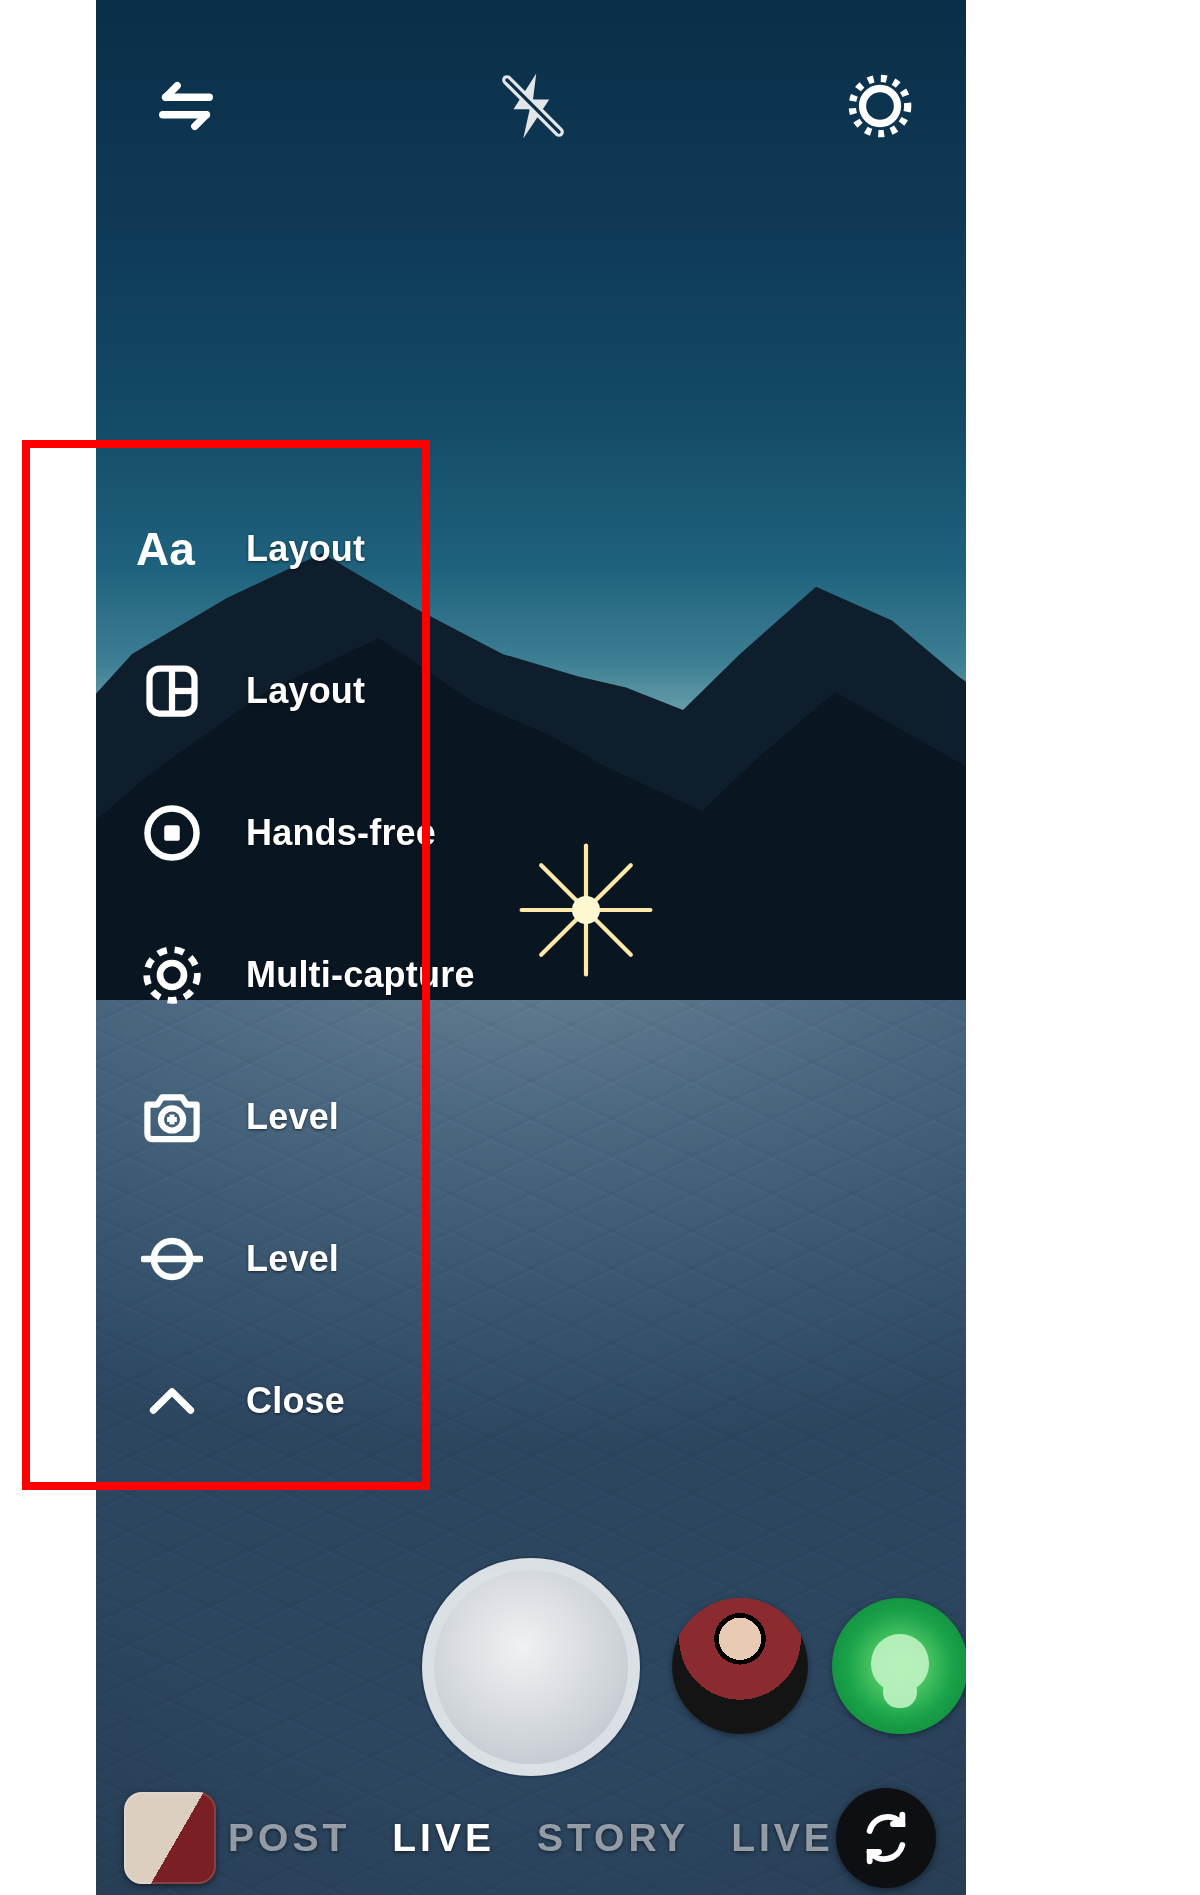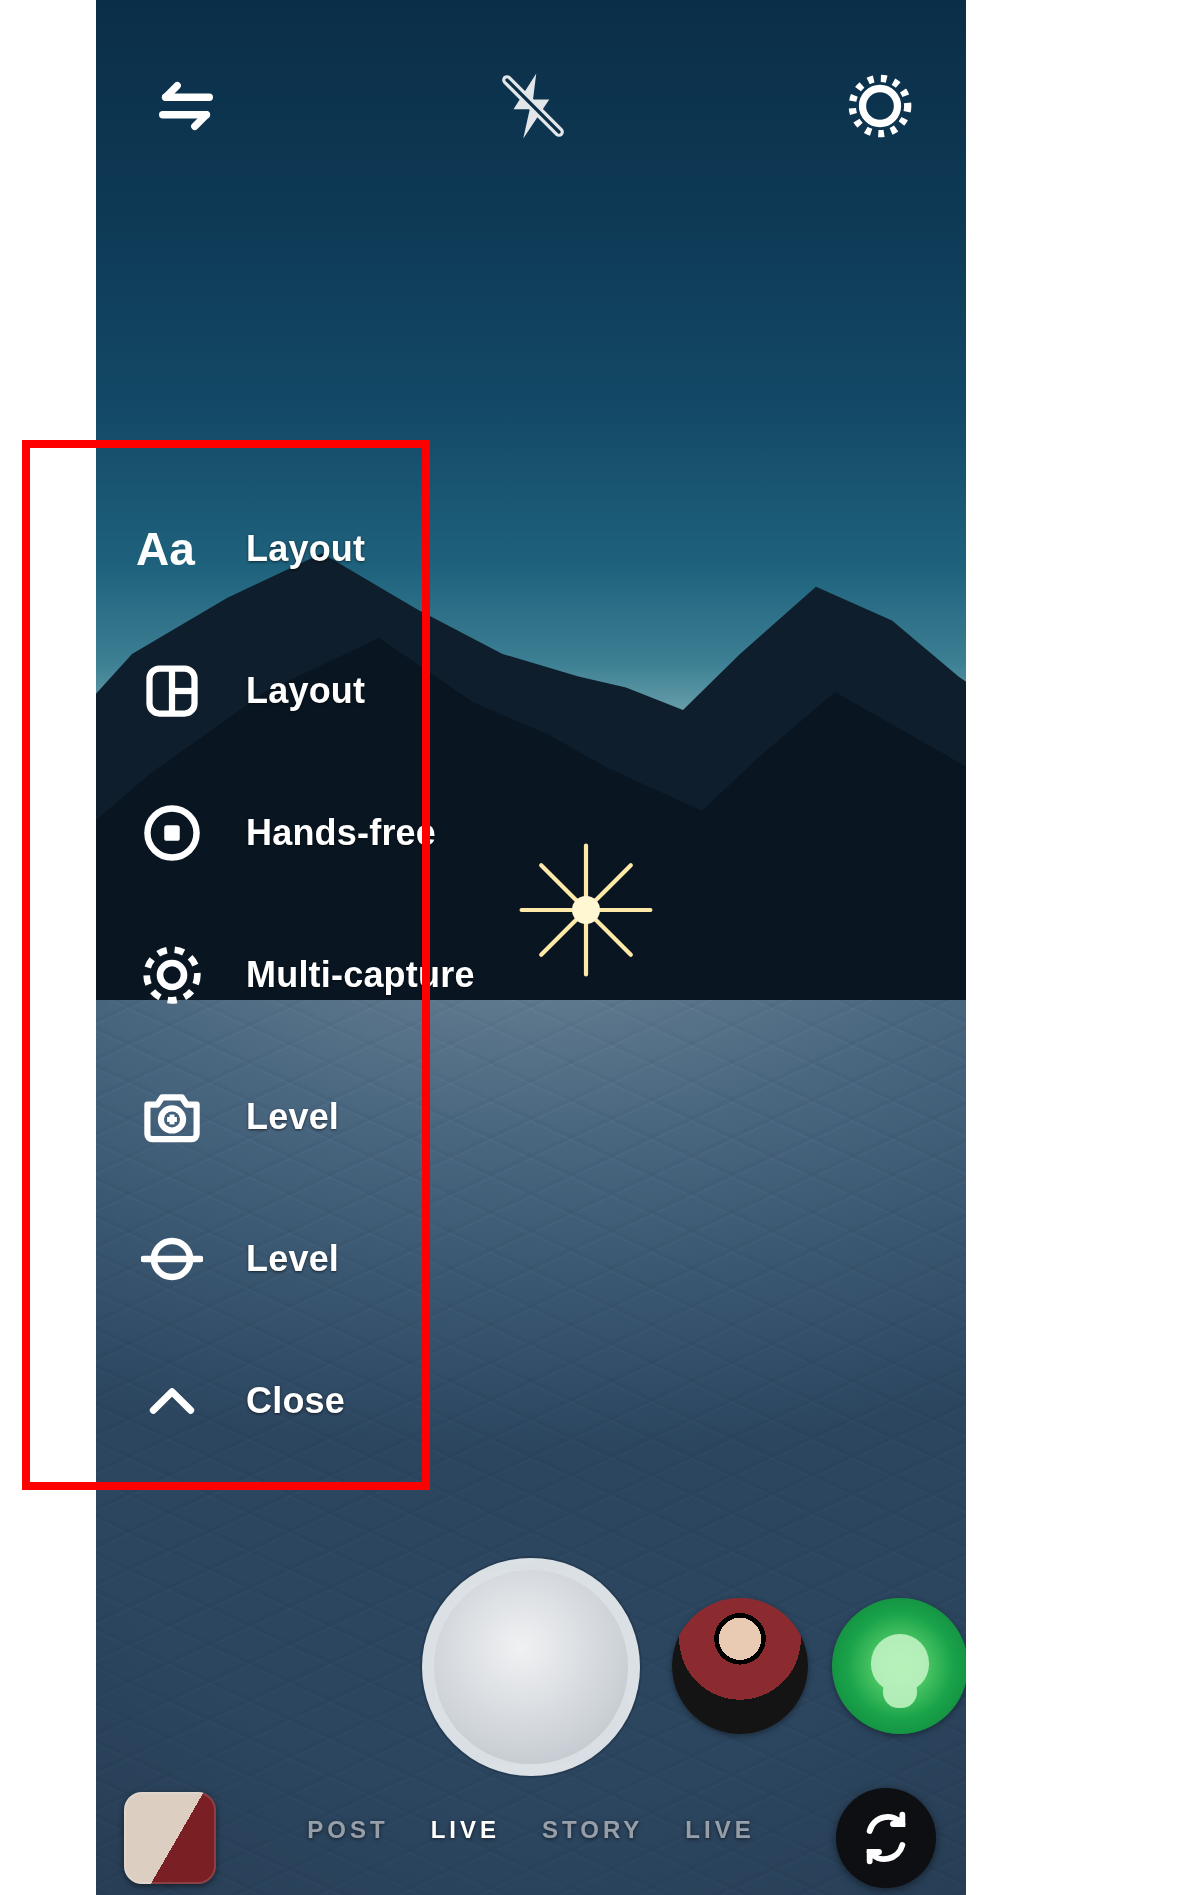--- a/index.html
+++ b/index.html
@@ -172,21 +172,21 @@
     opacity:.9;
   }
   .modes {
     position: absolute;
     left: 0; right: 0;
     top: 1816px;
     display: flex;
     align-items: center;
     justify-content: center;
     gap: 42px;
-    font-size: 24px;
+    font-size: 39px;
     font-weight: 700;
     letter-spacing: 4px;
     color: rgba(230,234,238,0.6);
     text-shadow: 0 1px 4px rgba(0,0,0,0.6);
   }
   .modes .active { color: #fff; }
   .gallery-thumb {
     position: absolute;
     left: 28px;
     top: 1792px;

